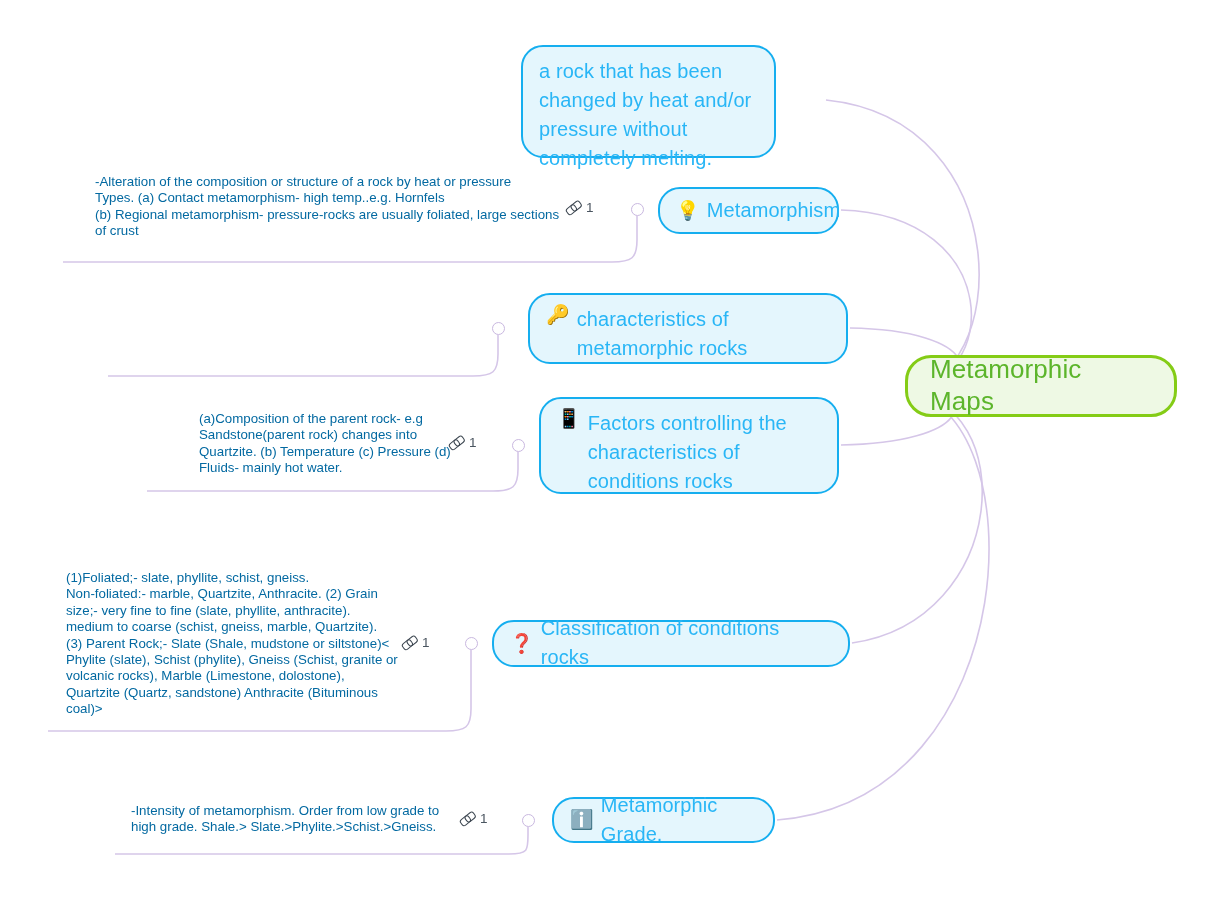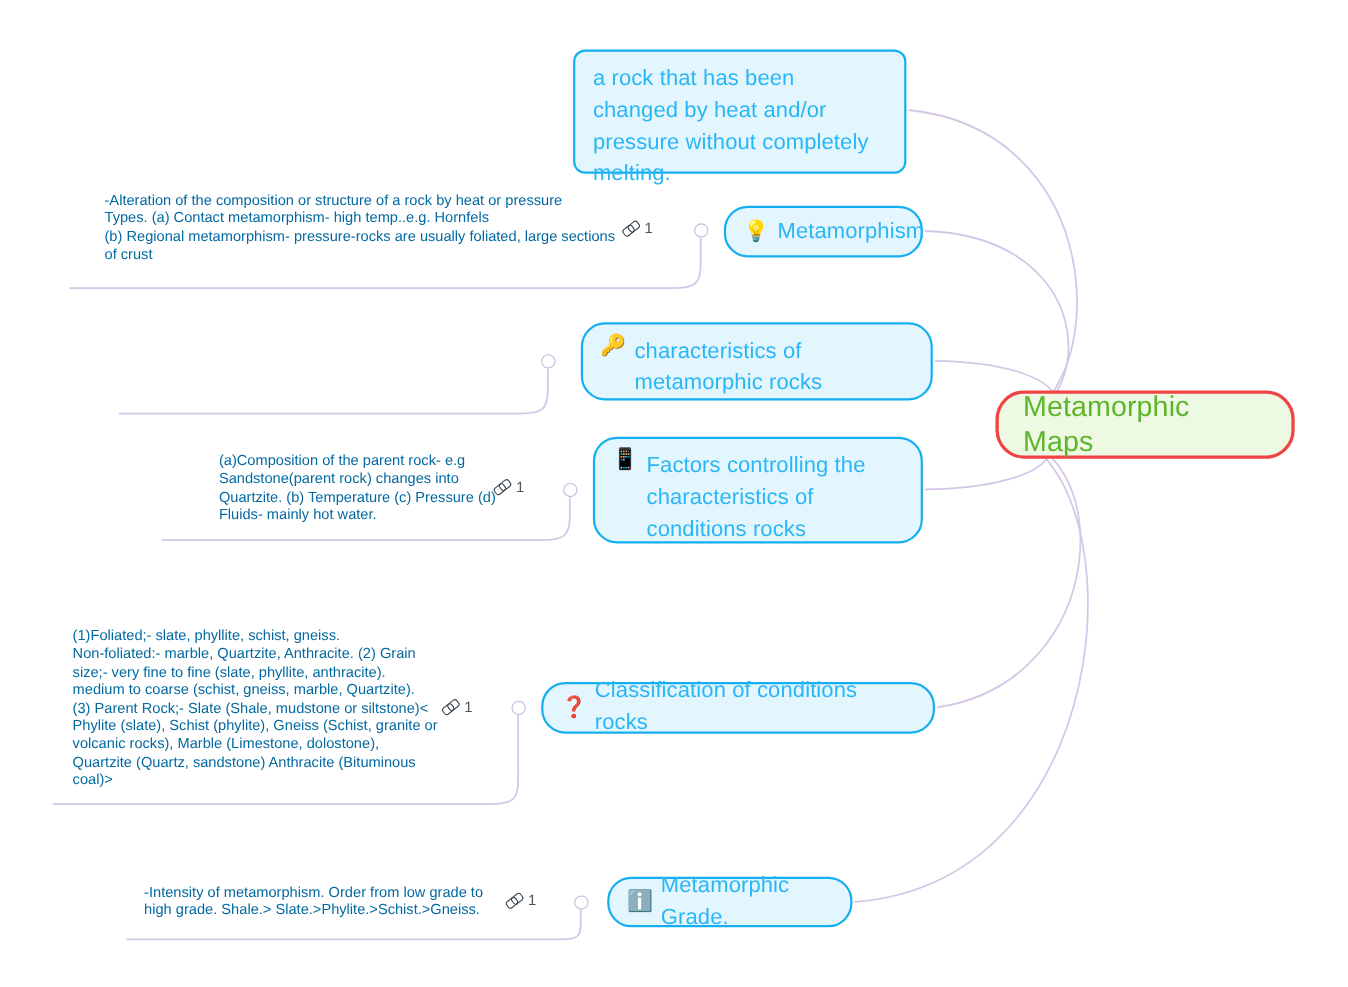--- a/index.html
+++ b/index.html
@@ -40,35 +40,35 @@
   }
   .node .emoji {
     font-size: 19px;
     margin-right: 7px;
     line-height: 1;
     display: inline-block;
   }
   .node .label { display: inline; }
 
   #root-node {
-    border: 3px solid #ef4444;
+    border: 3px solid #84cc16;
     background: #EEF9E4;
     border-radius: 26px;
     color: #5CB52B;
     font-size: 26px;
     line-height: 32px;
     padding: 13px 22px 15px 22px;
     left: 905px;
     top: 355px;
     width: 272px;
     height: 62px;
     justify-content: center;
   }
 
-  #node-definition { left: 521px; top: 45px;  width: 303px; height: 113px; align-items: flex-start; border-radius: 11px; }
+  #node-definition { left: 521px; top: 45px;  width: 255px; height: 113px; align-items: flex-start; }
   #node-metamorphism { left: 658px; top: 187px; width: 181px; height: 47px; }
   #node-characteristics { left: 528px; top: 293px; width: 320px; height: 71px; align-items: flex-start; }
   #node-factors { left: 539px; top: 397px; width: 300px; height: 97px; align-items: flex-start; }
   #node-classification { left: 492px; top: 620px; width: 358px; height: 47px; }
   #node-grade { left: 552px; top: 797px; width: 223px; height: 46px; }
 
   #node-definition .label,
   #node-characteristics .label,
   #node-factors .label { display: block; }
 

